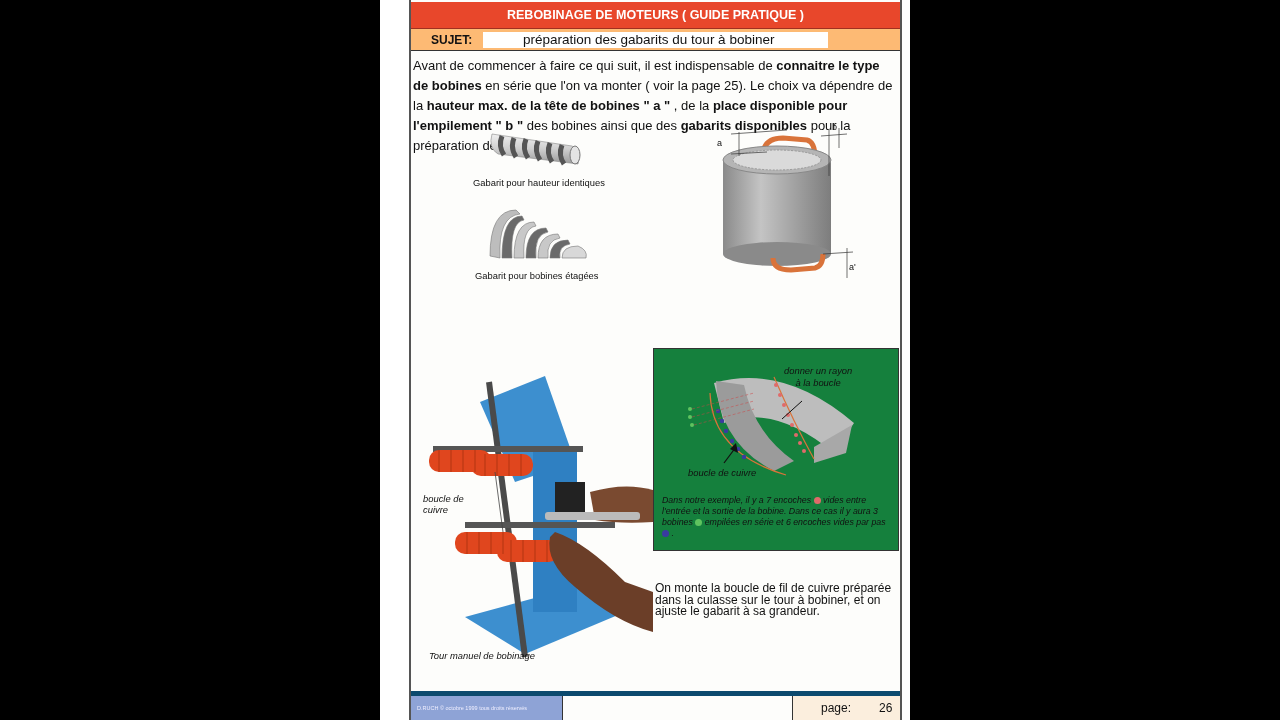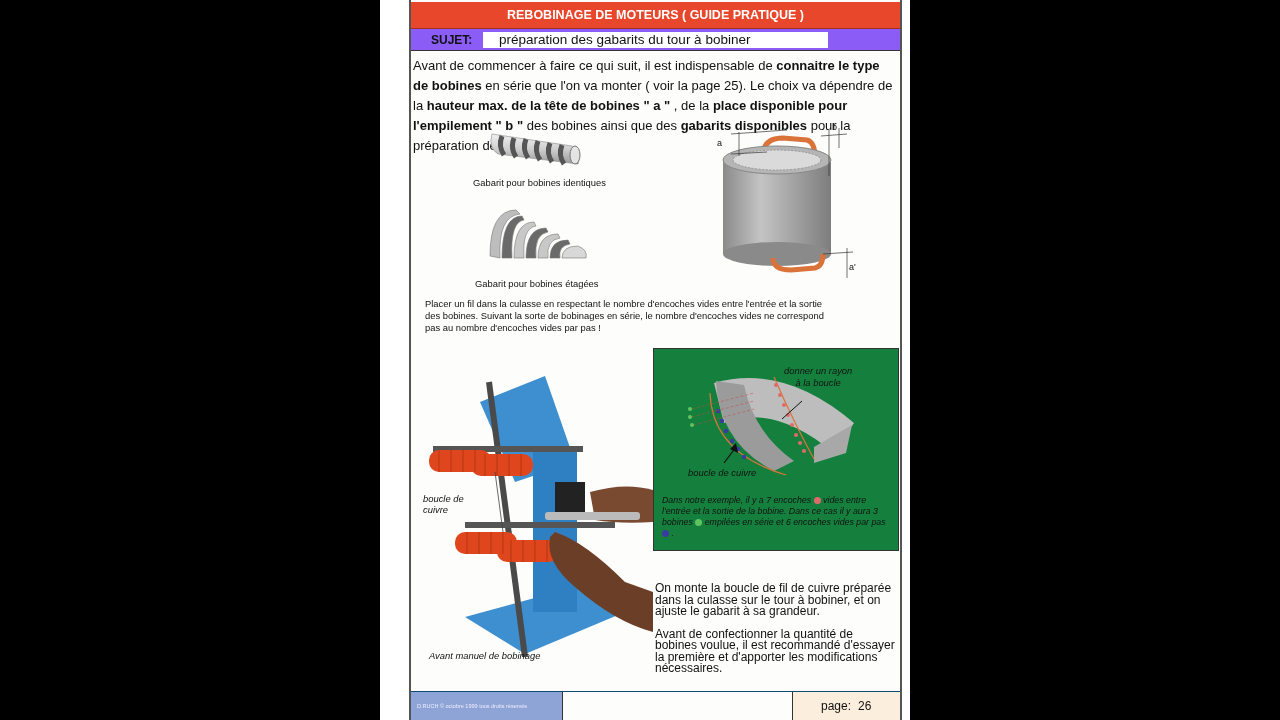--- a/index.html
+++ b/index.html
@@ -16,27 +16,27 @@
     background: #fdfdfb;
   }
   .title-bar {
     position: absolute; left: 0; top: 2px; width: 100%; height: 27px;
     background: #e8472b; border-bottom: 1px solid #a03020;
     color: #fff; font-weight: bold; font-size: 12.5px;
     display: flex; align-items: center; justify-content: center;
   }
   .subject-bar {
     position: absolute; left: 0; top: 29px; width: 100%; height: 22px;
-    background: #8b5cf6; border-bottom: 1px solid #333;
+    background: #fdba74; border-bottom: 1px solid #333;
     display: flex; align-items: center;
   }
   .subject-label { font-weight: bold; font-size: 12px; color: #111; margin-left: 20px; width: 52px; }
   .subject-value {
     background: #fff; height: 16px; width: 345px; font-size: 13.5px;
-    display: flex; align-items: center; padding-left: 16px; color: #111;
+    display: flex; align-items: center; padding-left: 40px; color: #111;
   }
   .intro {
     position: absolute; left: 2px; top: 56px; width: 480px;
     font-size: 13px; line-height: 20px; color: #111;
   }
   .intro b { font-weight: bold; }
 
   .fig-caption { position: absolute; font-size: 9.4px; color: #111; white-space: nowrap; }
   .fig { position: absolute; }
 
@@ -56,33 +56,33 @@
   .dot { display: inline-block; width: 7px; height: 7px; border-radius: 50%; vertical-align: middle; }
 
   .para3 {
     position: absolute; left: 244px; top: 583px; width: 240px;
     font-size: 12px; line-height: 11.5px; color: #111;
   }
   .para3 p { margin-bottom: 11px; }
 
   .footer {
     position: absolute; left: 0; top: 691px; width: 100%; height: 29px;
-    border-top: 1px solid #0c4a6e; display: flex;
+    border-top: 5px solid #0c4a6e; display: flex;
   }
   .footer-copy {
     width: 152px; height: 100%; background: #8ea3d6; border-right: 1px solid #333;
     color: #eef; font-size: 5.5px; display: flex; align-items: center; padding-left: 6px;
   }
   .footer-mid { flex: 1; }
   .footer-page {
     width: 108px; height: 100%; background: #fbeedd; border-left: 1px solid #333;
     display: flex; align-items: center; font-size: 12px; color: #111;
   }
   .footer-page .lbl { margin-left: 28px; }
-  .footer-page .num { margin-left: 7px; }
+  .footer-page .num { margin-left: 28px; }
 </style>
 </head>
 <body>
 
 <div class="page">
   <div class="frame">
 
     <div class="title-bar">REBOBINAGE DE MOTEURS ( GUIDE PRATIQUE )</div>
 
     <div class="subject-bar">
@@ -106,34 +106,34 @@
       <g stroke="#555" stroke-width="5" fill="none">
         <path d="M16 10 q-4 10 2 19"></path>
           <path d="M28 12 q-4 10 2 19"></path>
           <path d="M40 13 q-4 10 2 19"></path>
         <path d="M52 15 q-4 10 2 19"></path>
           <path d="M64 17 q-4 10 2 19"></path>
           <path d="M76 19 q-4 10 2 19"></path>
       </g>
       <ellipse cx="89" cy="29" rx="5" ry="9" fill="#e4e4e4" stroke="#777"></ellipse>
     </svg>
-    <div class="fig-caption" style="left:62px;top:177px">Gabarit pour bobines identiques</div>
+    <div class="fig-caption" style="left:62px;top:177px">Gabarit pour hauteur identiques</div>
 
     <svg class="fig" style="left:75px;top:206px" width="110" height="60">
       <g stroke="#777" stroke-width="0.6">
         <path d="M4 50 Q4 4 30 4 L34 8 Q12 10 14 52 Z" fill="#bdbdbd"></path>
         <path d="M16 52 Q16 10 36 10 L38 14 Q24 16 26 52 Z" fill="#6a6a6a"></path>
         <path d="M28 52 Q28 16 48 16 L50 20 Q36 22 38 52 Z" fill="#c8c8c8"></path>
         <path d="M40 52 Q40 22 60 22 L62 26 Q48 28 50 52 Z" fill="#6a6a6a"></path>
         <path d="M52 52 Q52 28 72 28 L74 32 Q60 34 62 52 Z" fill="#c8c8c8"></path>
         <path d="M64 52 Q64 34 82 34 L84 38 Q72 40 74 52 Z" fill="#6a6a6a"></path>
         <path d="M76 52 Q76 40 92 40 Q102 44 100 52 Z" fill="#d8d8d8"></path>
       </g>
     </svg>
-    <div class="fig-caption" style="left:64px;top:278px">Gabarit pour bobines étagées</div>
+    <div class="fig-caption" style="left:64px;top:270px">Gabarit pour bobines étagées</div>
 
     <svg class="fig" style="left:300px;top:120px" width="160" height="160">
       <defs>
         <linearGradient id="statG" x1="0" y1="0" x2="1" y2="0">
           <stop offset="0" stop-color="#8a8a8a"></stop>
             <stop offset="0.35" stop-color="#c4c4c4"></stop>
             <stop offset="1" stop-color="#7d7d7d"></stop>
         </linearGradient>
       </defs>
       <path d="M52 36 Q52 18 72 18 L96 20 Q104 22 104 38" fill="none" stroke="#d9733a" stroke-width="5"></path>
@@ -150,21 +150,20 @@
           <line x1="110" y1="16" x2="136" y2="14"></line>
           <line x1="128" y1="8" x2="128" y2="28"></line>
         <line x1="136" y1="128" x2="136" y2="158"></line>
           <line x1="112" y1="134" x2="142" y2="132"></line>
       </g>
       <text x="6" y="26" font-size="9" font-family="Liberation Sans, sans-serif" fill="#111">a</text>
       <text x="121" y="10" font-size="9" font-family="Liberation Sans, sans-serif" fill="#111">b</text>
       <text x="138" y="150" font-size="9" font-family="Liberation Sans, sans-serif" fill="#111">a'</text>
     </svg>
 
-    <div class="para2">Placer un fil dans la culasse en respectant le nombre d'encoches vides entre l'entrée et la sortie des bobines. Suivant la sorte de bobinages en série, le nombre d'encoches vides ne correspond pas au nombre d'encoches vides par pas !</div>
 
     <svg class="fig" style="left:14px;top:372px" width="228" height="285">
       <polygon points="55,30 120,4 150,90 90,110" fill="#3d8fcf"></polygon>
       <polygon points="40,245 150,215 212,235 100,282" fill="#3d8fcf"></polygon>
       <rect x="108" y="75" width="44" height="165" fill="#2f80c2"></rect>
       <rect x="130" y="110" width="30" height="35" fill="#222"></rect>
       <line x1="64" y1="10" x2="100" y2="285" stroke="#4a4a4a" stroke-width="6"></line>
       <rect x="8" y="74" width="150" height="6" fill="#555"></rect>
       <rect x="40" y="150" width="150" height="6" fill="#555"></rect>
       <g fill="#e0461e">
@@ -190,21 +189,21 @@
           <line x1="98" y1="168" x2="98" y2="190"></line>
           <line x1="110" y1="168" x2="110" y2="190"></line>
           <line x1="122" y1="168" x2="122" y2="190"></line>
       </g>
       <path d="M165 120 Q200 110 228 118 L228 150 Q195 152 170 148 Z" fill="#7a4a30"></path>
       <rect x="120" y="140" width="95" height="8" rx="3" fill="#bbb"></rect>
       <path d="M130 160 Q160 170 200 210 L228 220 L228 260 Q190 250 150 215 Q120 190 125 165 Z" fill="#6b3e28"></path>
       <line x1="70" y1="100" x2="78" y2="160" stroke="#444" stroke-width="0.8"></line>
     </svg>
     <div class="fig-caption" style="left:12px;top:493px;font-style:italic;line-height:11px;white-space:normal;width:50px">boucle de cuivre</div>
-    <div class="fig-caption" style="left:18px;top:650px;font-style:italic">Avant manuel de bobinage</div>
+    <div class="fig-caption" style="left:18px;top:650px;font-style:italic">Tour manuel de bobinage</div>
 
     <div class="inset">
       <svg style="position:absolute;left:20px;top:14px" width="190" height="120">
         <path d="M40 20 Q110 0 180 60 L160 90 Q100 40 50 60 Z" fill="#bdbdbd"></path>
         <path d="M42 18 Q45 80 100 108 L120 98 Q80 70 70 22 Z" fill="#9b9b9b"></path>
         <path d="M140 84 L178 62 L172 90 L140 100 Z" fill="#a8a8a8"></path>
         <path d="M36 30 Q38 90 112 112" fill="none" stroke="#d9733a" stroke-width="1.2"></path>
         <path d="M100 14 Q120 60 140 96" fill="none" stroke="#d9733a" stroke-width="1.2"></path>
         <g fill="#3a3aa0">
             <circle cx="44" cy="48" r="2.2"></circle>
@@ -246,21 +245,20 @@
       <div class="inset-note">
         <span>Dans notre exemple, il y a 7 encoches</span>
         <span class="dot" style="background:#e06a6a"></span><span> vides entre l'entrée et la sortie de la bobine. Dans ce cas il y aura 3 bobines</span>
         <span class="dot" style="background:#5fc35f"></span><span> empilées en série et 6 encoches vides par pas</span>
         <span class="dot" style="background:#3a3aa0"></span><span> .</span>
       </div>
     </div>
 
     <div class="para3">
       <p>On monte la boucle de fil de cuivre préparée dans la culasse sur le tour à bobiner, et on ajuste le gabarit à sa grandeur.</p>
-      <p>Avant de confectionner la quantité de bobines voulue, il est recommandé d'essayer la première et d'apporter les modifications nécessaires.</p>
     </div>
 
     <div class="footer">
       <div class="footer-copy">D.RUCH ©  octobre 1999 tous droits réservés</div>
       <div class="footer-mid"></div>
       <div class="footer-page">
         <span class="lbl">page:</span>
         <span class="num">26</span>
       </div>
     </div>

